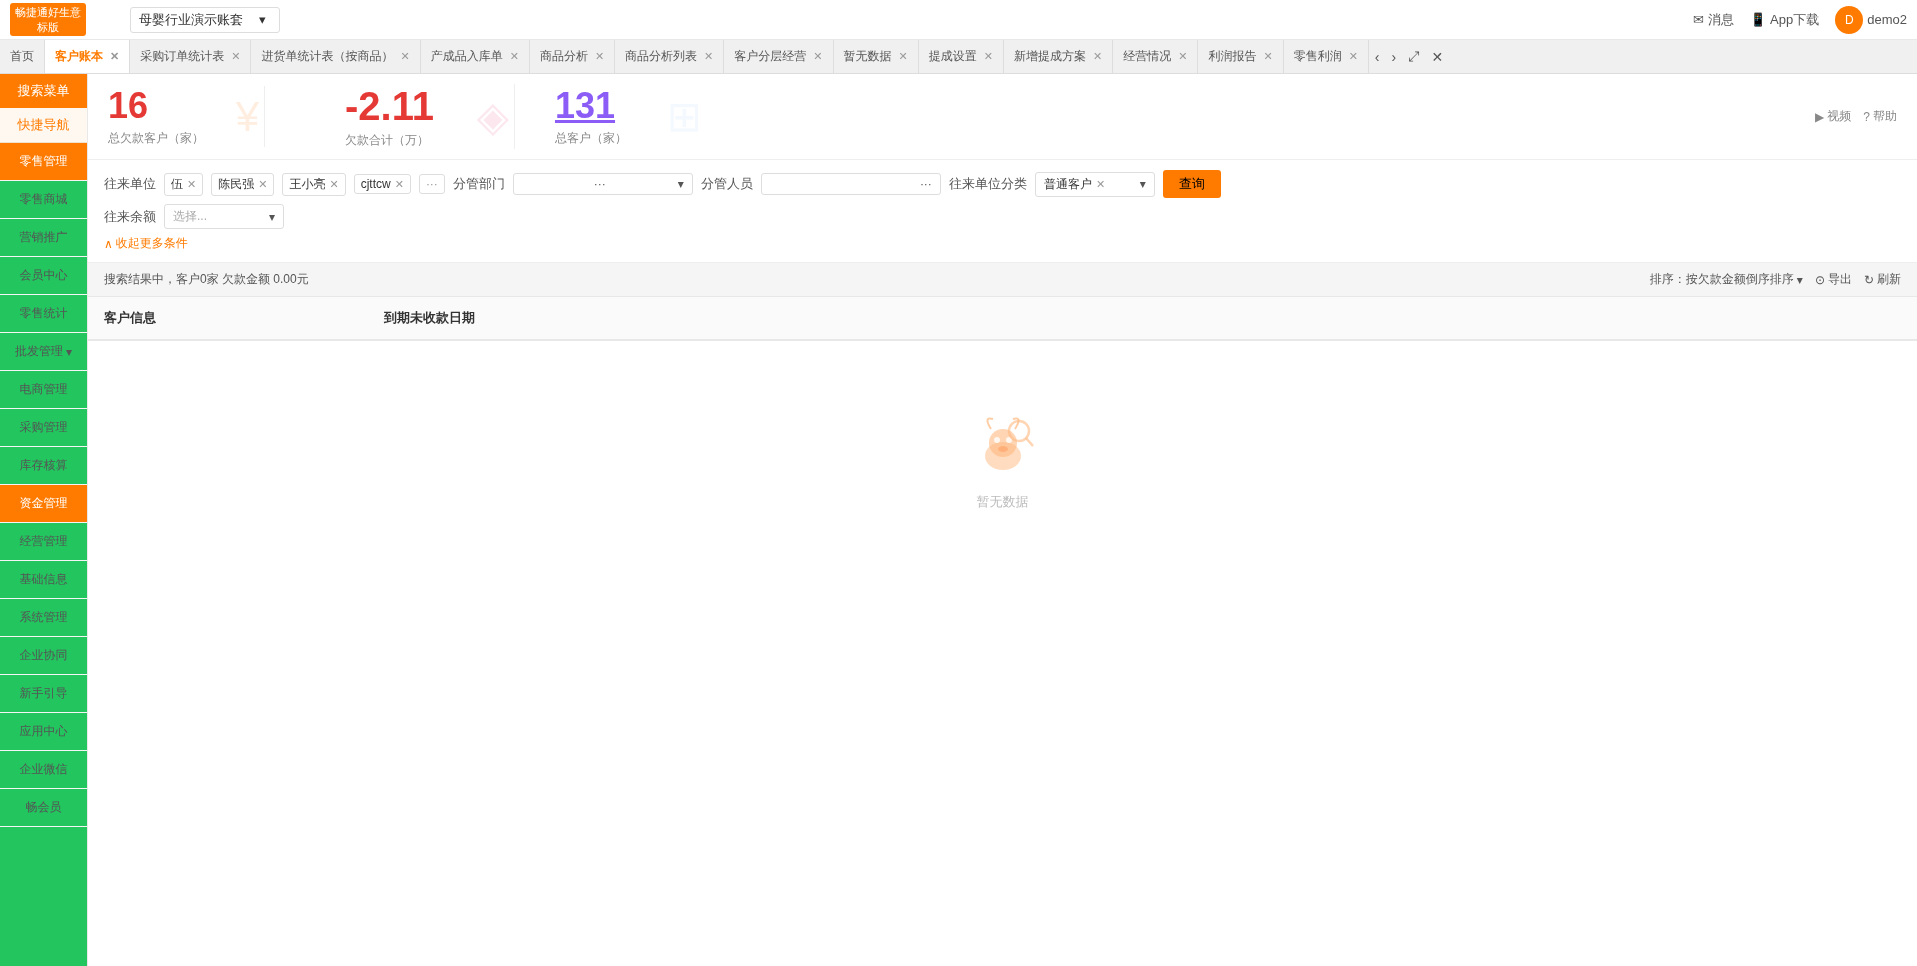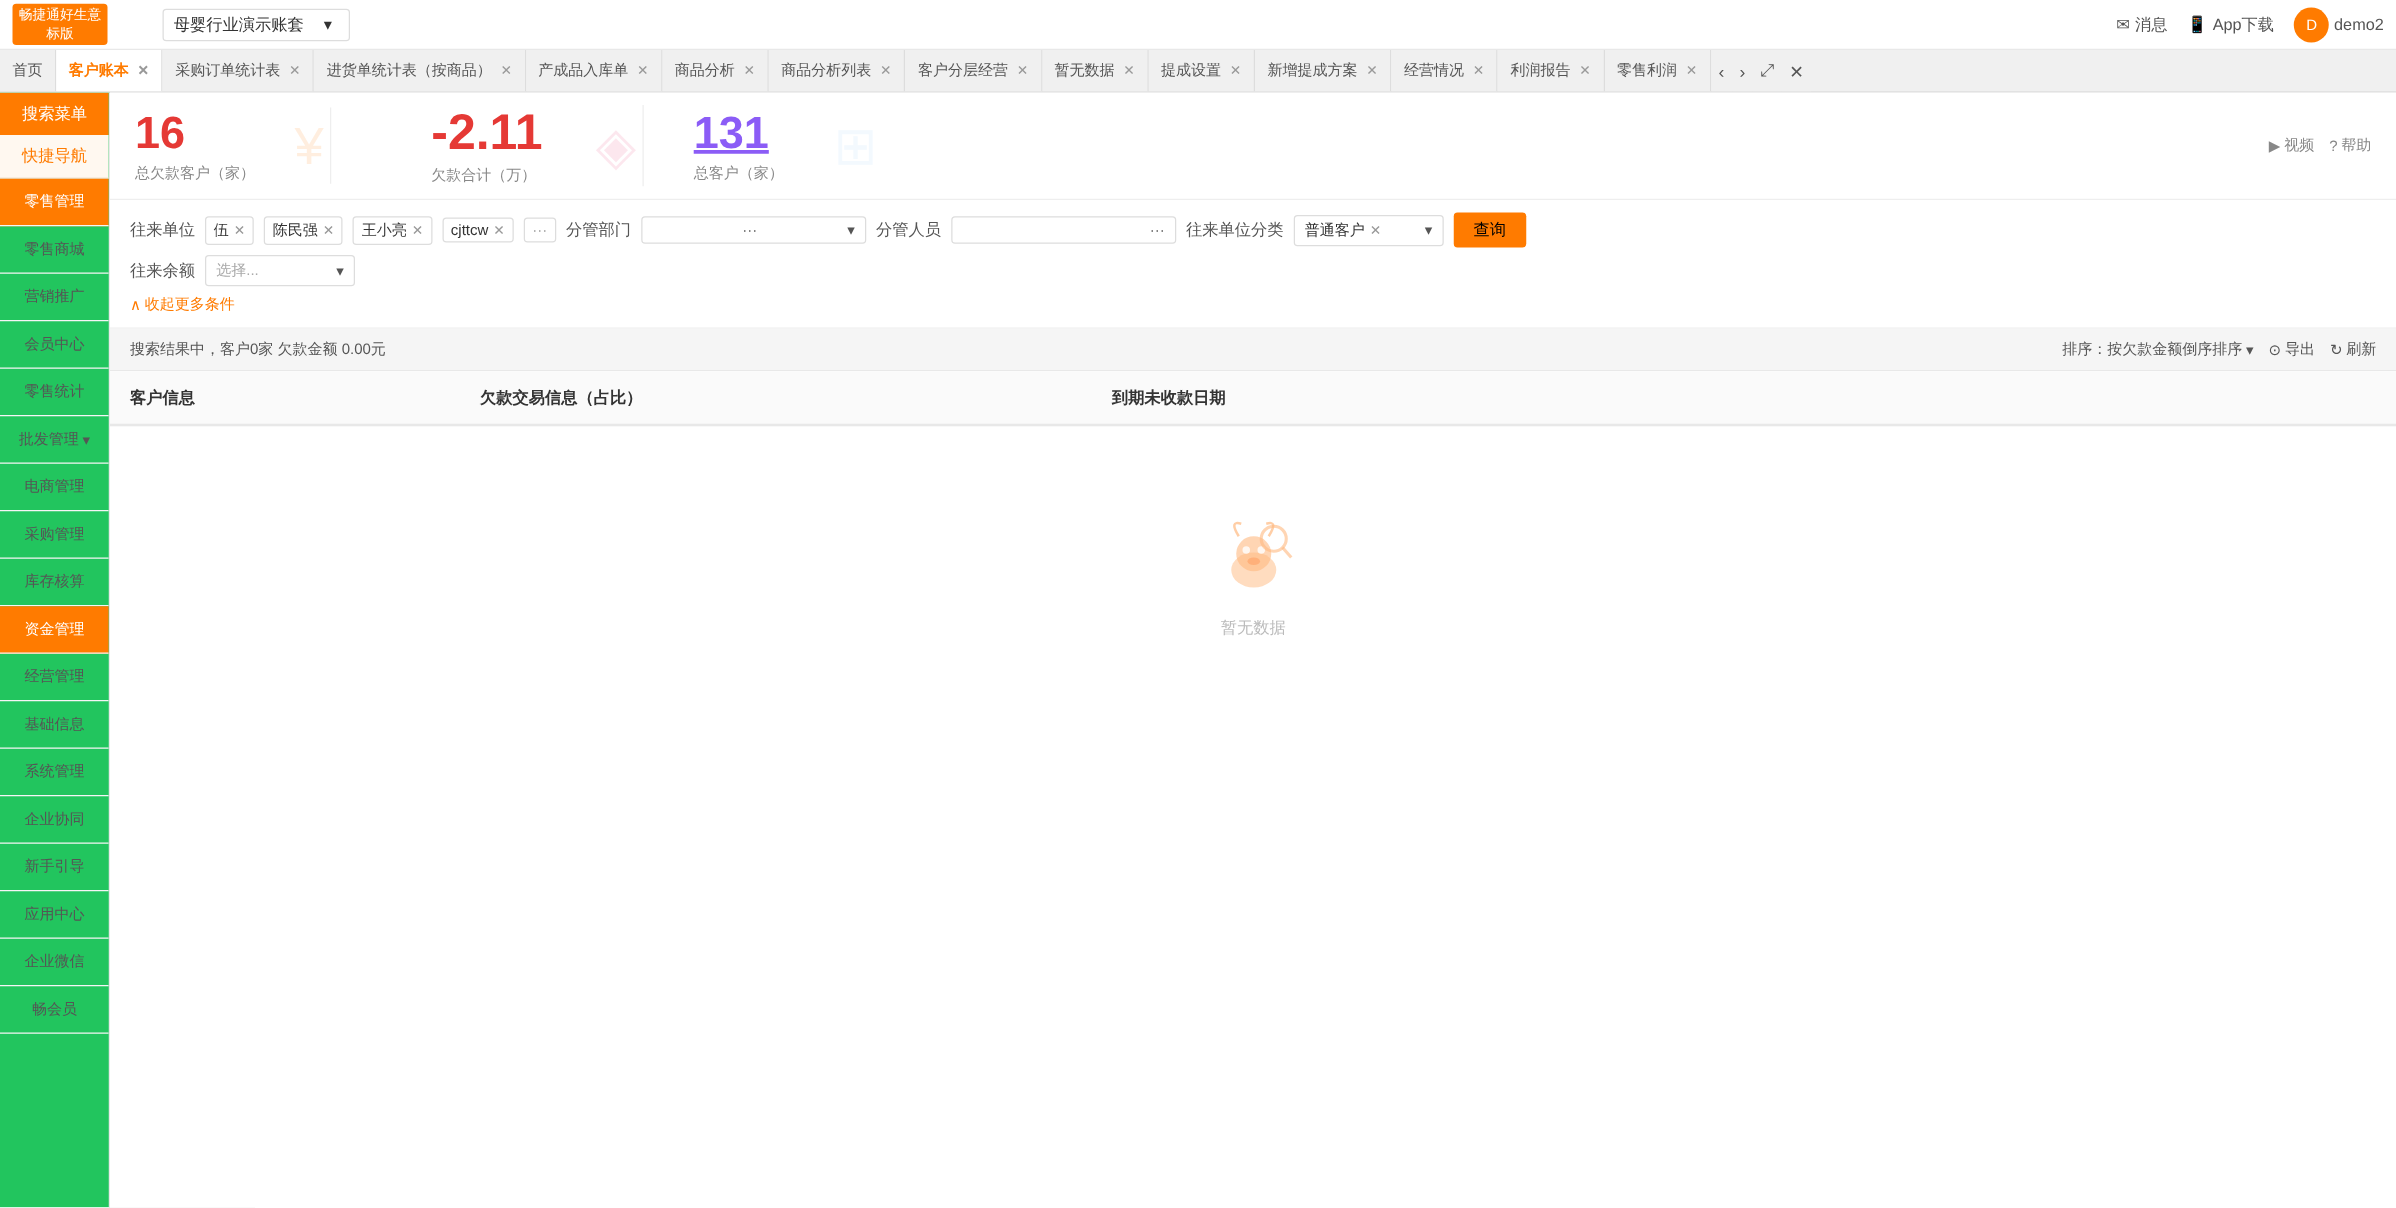--- a/index.html
+++ b/index.html
@@ -617,21 +617,20 @@
         <span>
           <span>↻</span>
           <span>刷新</span>
         </span>
       </div>
     </div>
 
     <div class="table-container">
       <div class="table-header">
         <div>客户信息</div>
-        <div>欠款交易信息（占比）</div>
         <div>到期未收款日期</div>
       </div>
 
       <div class="empty-state">
         <div class="empty-icon">
           
           <svg width="80" height="80" viewBox="0 0 80 80">
             <ellipse cx="40" cy="55" rx="18" ry="14" fill="#ffb980" opacity="0.5"></ellipse>
             <circle cx="40" cy="42" r="14" fill="#ffb980" opacity="0.6"></circle>
             <circle cx="34" cy="39" r="3" fill="#fff" opacity="0.8"></circle>

